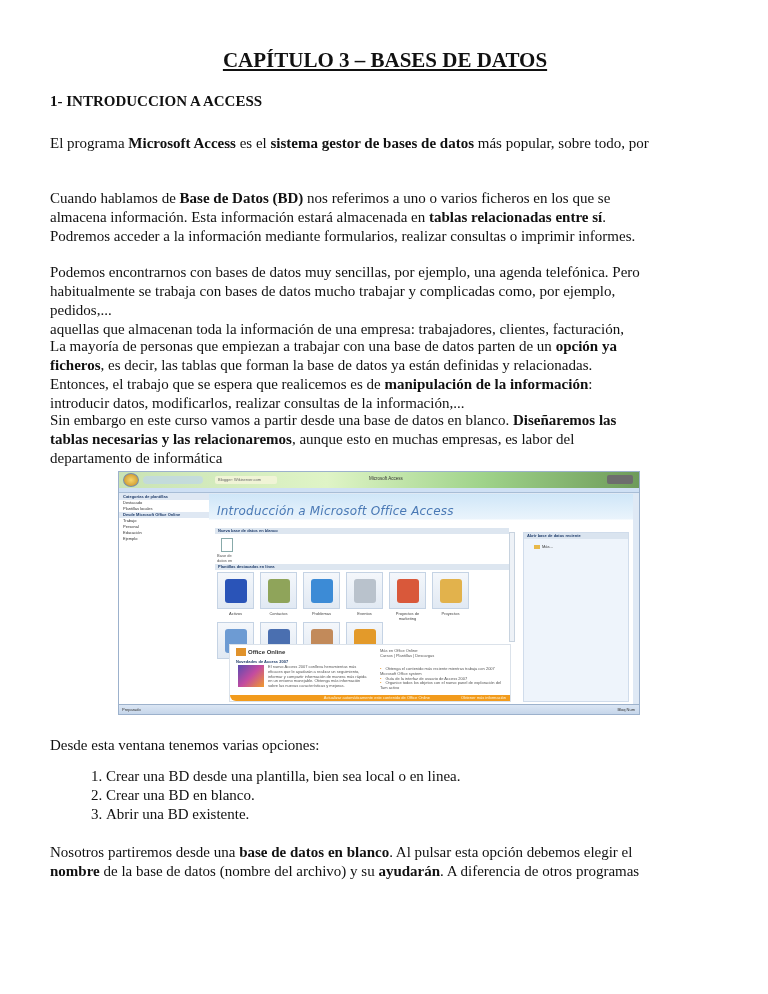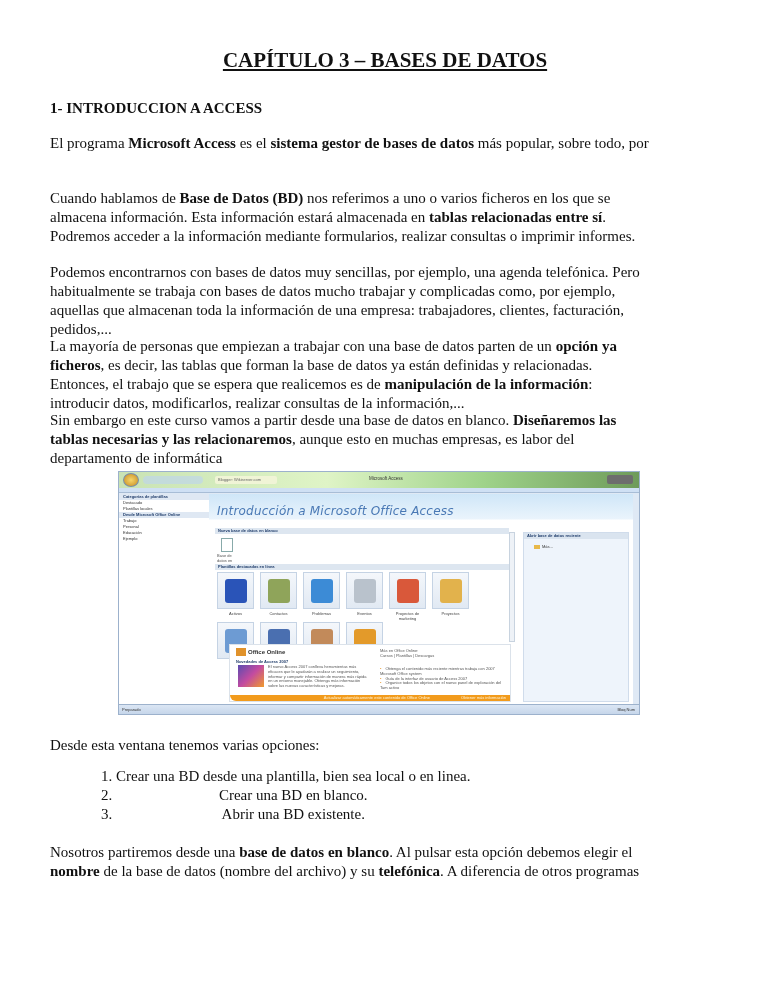--- a/index.html
+++ b/index.html
@@ -1,23 +1,23 @@
 <!DOCTYPE html>
 <html><head>
 <meta charset="utf-8">
 <style>
   * { box-sizing: border-box; margin: 0; padding: 0; }
   body { width: 768px; height: 994px; background: #ffffff; font-family: "Liberation Serif", serif; color: #111; position: relative; overflow: hidden; }
   .page { position: absolute; left: 50px; top: 0; width: 670px; }
   .title { position: absolute; top: 48px; left: 0; width: 670px; text-align: center; font-weight: bold; font-size: 21px; text-decoration: underline; }
-  .h1 { position: absolute; top: 100px; left: 0; font-weight: bold; font-size: 15px; }
+  .h1 { position: absolute; top: 93px; left: 0; font-weight: bold; font-size: 15px; }
   .p { position: absolute; left: 0; width: 670px; font-size: 15px; line-height: 19px; }
   .p b { font-weight: bold; }
   ol { position: absolute; left: 48px; font-size: 15px; line-height: 19px; }
-  ol li { margin-left: 18px; text-align: center; }
+  ol li { margin-left: 8px; }
 
   
   .shot { position: absolute; left: 118px; top: 471px; width: 522px; height: 244px; border: 1px solid #9cb1cc; background: #dfe9f5; overflow: hidden; font-family: "Liberation Sans", sans-serif; font-size: 4px; }
   .shot-titlebar { height: 16px; background: linear-gradient(90deg, #c9e3b4 0%, #dff4c6 40%, #9fd38a 70%, #6e9b5a 100%); position: relative; }
   .orb { position: absolute; left: 4px; top: 1px; width: 16px; height: 14px; border-radius: 50%; background: radial-gradient(#f6d66c, #c58a20); border: 1px solid #7a8fa8; }
   .qat { position: absolute; left: 24px; top: 4px; width: 60px; height: 8px; background: #bfd6ea; border-radius: 4px; opacity: 0.7; }
   .tab-url { position: absolute; left: 96px; top: 4px; width: 62px; height: 8px; background: #f0f4d6; border-radius: 2px; color: #666; font-size: 4px; line-height: 8px; padding-left: 3px; }
   .win-title { position: absolute; left: 250px; top: 4px; font-size: 4.5px; color: #333; }
   .win-ctrls { position: absolute; right: 6px; top: 3px; width: 26px; height: 9px; background: #6d6d6d; border-radius: 2px; }
   .shot-ribbon { height: 5px; background: #cfe0f4; border-bottom: 1px solid #a8bdd6; }
@@ -61,22 +61,22 @@
       <div>El programa <b>Microsoft Access</b> es el <b>sistema gestor de bases de datos</b> más popular, sobre todo, por</div>
     </div>
   <div class="p" id="p1" style="top:189px">
       <div>Cuando hablamos de <b>Base de Datos (BD)</b> nos referimos a uno o varios ficheros en los que se</div>
       <div>almacena información. Esta información estará almacenada en <b>tablas relacionadas entre sí</b>.</div>
       <div>Podremos acceder a la información mediante formularios, realizar consultas o imprimir informes.</div>
     </div>
   <div class="p" id="p2" style="top:263px">
       <div>Podemos encontrarnos con bases de datos muy sencillas, por ejemplo, una agenda telefónica. Pero</div>
       <div>habitualmente se trabaja con bases de datos mucho trabajar y complicadas como, por ejemplo,</div>
+      <div>pedidos,...</div>
       <div>aquellas que almacenan toda la información de una empresa: trabajadores, clientes, facturación,</div>
-      <div>pedidos,...</div>
     </div>
   <div class="p" id="p3" style="top:337px">
       <div>La mayoría de personas que empiezan a trabajar con una base de datos parten de un <b>opción ya</b></div>
       <div><b>ficheros</b>, es decir, las tablas que forman la base de datos ya están definidas y relacionadas.</div>
       <div>Entonces, el trabajo que se espera que realicemos es de <b>manipulación de la información</b>:</div>
       <div>introducir datos, modificarlos, realizar consultas de la información,...</div>
     </div>
   <div class="p" id="p4" style="top:411px">
       <div>Sin embargo en este curso vamos a partir desde una base de datos en blanco. <b>Diseñaremos las</b></div>
       <div><b>tablas necesarias y las relacionaremos</b>, aunque esto en muchas empresas, es labor del</div>
@@ -84,21 +84,21 @@
     </div>
 
   <div class="p" style="top:736px">Desde esta ventana tenemos varias opciones:</div>
   <ol style="top:767px">
     <li>Crear una BD desde una plantilla, bien sea local o en linea.</li>
     <li>Crear una BD en blanco.</li>
     <li>Abrir una BD existente.</li>
   </ol>
   <div class="p" id="pfinal" style="top:843px">
       <div>Nosotros partiremos desde una <b>base de datos en blanco</b>. Al pulsar esta opción debemos elegir el</div>
-      <div><b>nombre</b> de la base de datos (nombre del archivo) y su <b>telefónica</b>. A diferencia de otros programas</div>
+      <div><b>nombre</b> de la base de datos (nombre del archivo) y su <b>ayudarán</b>. A diferencia de otros programas</div>
     </div>
 </div>
 
 <div class="shot">
   <div class="shot-titlebar">
     <div class="orb"></div>
     <div class="qat"></div>
     <div class="tab-url">Blogger: Wikiserver.com</div>
     <div class="win-title">Microsoft Access</div>
     <div class="win-ctrls"></div>

